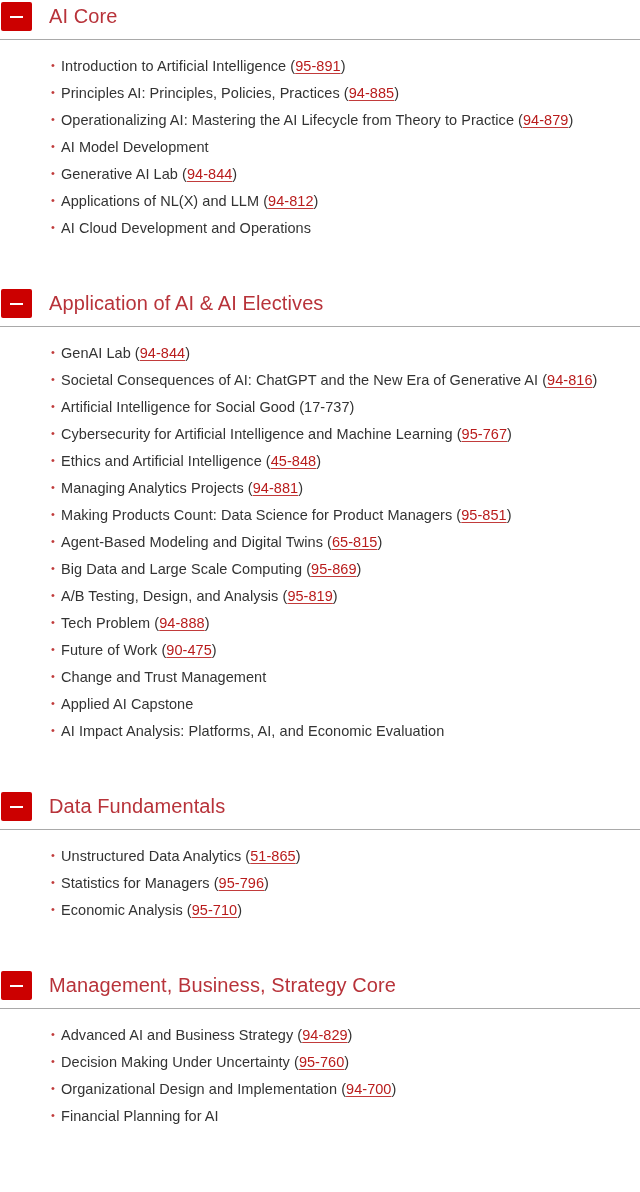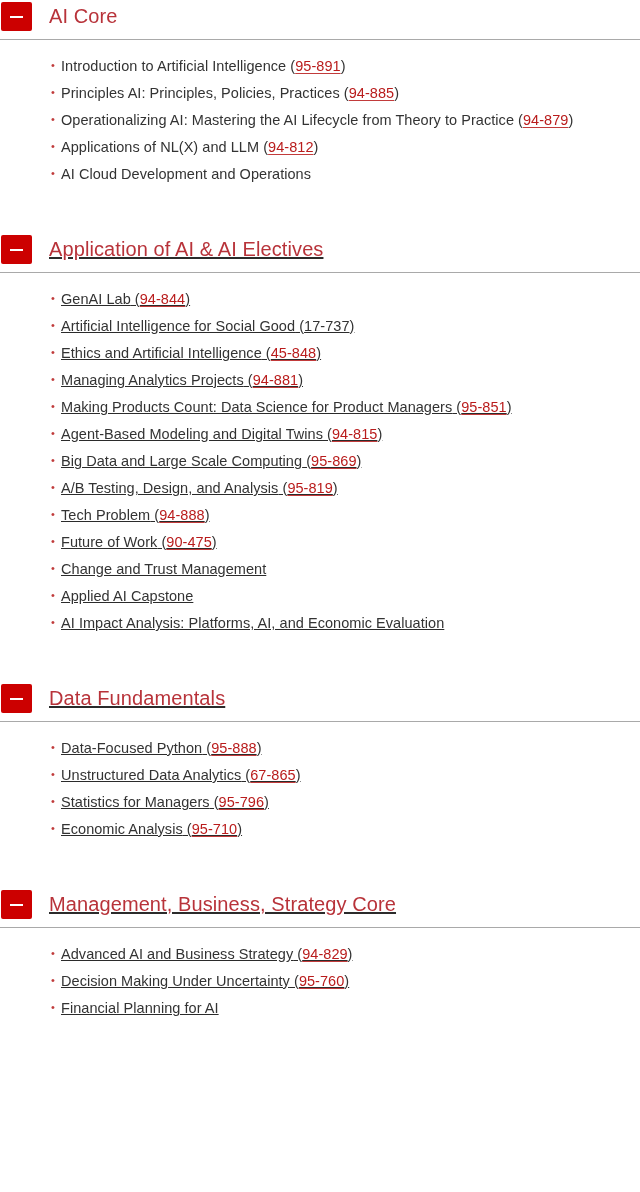--- a/index.html
+++ b/index.html
@@ -103,21 +103,21 @@
     color: #b91c1c;
     text-decoration: underline;
     text-decoration-color: #c23b3b;
     text-underline-offset: 2px;
     cursor: pointer;
   }
 
   .paren { color: #333333; }
 
   
-  .section + .section { margin-top: 0; text-decoration: underline; }
+  .section + .section { margin-top: 0; }
   .sec-gap-top { height: 40px; }
   .sec-gap-top.first { height: 2px; }
   .list-tail { height: 3px; }
 </style>
 </head>
 <body>
 
 <div class="accordion" id="accordion-root">
     <div class="section">
       <div class="sec-gap-top first"></div>
@@ -125,76 +125,80 @@
         <span class="toggle-box">
           <span class="minus"></span>
         </span>
         <span class="section-title">AI Core</span>
       </div>
       <div class="section-divider"></div>
       <ul class="course-list">
         <li class="course-item"><span>Introduction to Artificial Intelligence</span><span class="paren"> (</span><a class="course-link" href="#">95-891</a><span class="paren">)</span></li>
         <li class="course-item"><span>Principles AI: Principles, Policies, Practices</span><span class="paren"> (</span><a class="course-link" href="#">94-885</a><span class="paren">)</span></li>
         <li class="course-item"><span>Operationalizing AI: Mastering the AI Lifecycle from Theory to Practice</span><span class="paren"> (</span><a class="course-link" href="#">94-879</a><span class="paren">)</span></li>
+        <li class="course-item"><span>AI Model Development</span></li>
+        <li class="course-item"><span>Generative AI Lab</span><span class="paren"> (</span><a class="course-link" href="#">94-844</a><span class="paren">)</span></li>
         <li class="course-item"><span>Applications of NL(X) and LLM</span><span class="paren"> (</span><a class="course-link" href="#">94-812</a><span class="paren">)</span></li>
         <li class="course-item"><span>AI Cloud Development and Operations</span></li>
       </ul>
       <div class="list-tail"></div>
     </div>
     <div class="section">
       <div class="sec-gap-top"></div>
       <div class="section-header">
         <span class="toggle-box">
           <span class="minus"></span>
         </span>
         <span class="section-title">Application of AI &amp; AI Electives</span>
       </div>
       <div class="section-divider"></div>
       <ul class="course-list">
         <li class="course-item"><span>GenAI Lab</span><span class="paren"> (</span><a class="course-link" href="#">94-844</a><span class="paren">)</span></li>
+        <li class="course-item"><span>Societal Consequences of AI: ChatGPT and the New Era of Generative AI</span><span class="paren"> (</span><a class="course-link" href="#">94-816</a><span class="paren">)</span></li>
         <li class="course-item"><span>Artificial Intelligence for Social Good</span><span class="paren"> (</span><span class="paren">17-737</span><span class="paren">)</span></li>
+        <li class="course-item"><span>Cybersecurity for Artificial Intelligence and Machine Learning</span><span class="paren"> (</span><a class="course-link" href="#">95-767</a><span class="paren">)</span></li>
         <li class="course-item"><span>Ethics and Artificial Intelligence</span><span class="paren"> (</span><a class="course-link" href="#">45-848</a><span class="paren">)</span></li>
         <li class="course-item"><span>Managing Analytics Projects</span><span class="paren"> (</span><a class="course-link" href="#">94-881</a><span class="paren">)</span></li>
         <li class="course-item"><span>Making Products Count: Data Science for Product Managers</span><span class="paren"> (</span><a class="course-link" href="#">95-851</a><span class="paren">)</span></li>
-        <li class="course-item"><span>Agent-Based Modeling and Digital Twins</span><span class="paren"> (</span><a class="course-link" href="#">94-815</a><span class="paren">)</span></li>
+        <li class="course-item"><span>Agent-Based Modeling and Digital Twins</span><span class="paren"> (</span><a class="course-link" href="#">65-815</a><span class="paren">)</span></li>
         <li class="course-item"><span>Big Data and Large Scale Computing</span><span class="paren"> (</span><a class="course-link" href="#">95-869</a><span class="paren">)</span></li>
         <li class="course-item"><span>A/B Testing, Design, and Analysis</span><span class="paren"> (</span><a class="course-link" href="#">95-819</a><span class="paren">)</span></li>
         <li class="course-item"><span>Tech Problem</span><span class="paren"> (</span><a class="course-link" href="#">94-888</a><span class="paren">)</span></li>
         <li class="course-item"><span>Future of Work</span><span class="paren"> (</span><a class="course-link" href="#">90-475</a><span class="paren">)</span></li>
         <li class="course-item"><span>Change and Trust Management</span></li>
         <li class="course-item"><span>Applied AI Capstone</span></li>
         <li class="course-item"><span>AI Impact Analysis: Platforms, AI, and Economic Evaluation</span></li>
       </ul>
       <div class="list-tail"></div>
     </div>
     <div class="section">
       <div class="sec-gap-top"></div>
       <div class="section-header">
         <span class="toggle-box">
           <span class="minus"></span>
         </span>
         <span class="section-title">Data Fundamentals</span>
       </div>
       <div class="section-divider"></div>
       <ul class="course-list">
-        <li class="course-item"><span>Data-Focused Python</span><span class="paren"> (</span><a class="course-link" href="#">95-888</a><span class="paren">)</span></li>
-        <li class="course-item"><span>Unstructured Data Analytics</span><span class="paren"> (</span><a class="course-link" href="#">67-865</a><span class="paren">)</span></li>
+        <li class="course-item"><span>Unstructured Data Analytics</span><span class="paren"> (</span><a class="course-link" href="#">51-865</a><span class="paren">)</span></li>
         <li class="course-item"><span>Statistics for Managers</span><span class="paren"> (</span><a class="course-link" href="#">95-796</a><span class="paren">)</span></li>
         <li class="course-item"><span>Economic Analysis</span><span class="paren"> (</span><a class="course-link" href="#">95-710</a><span class="paren">)</span></li>
       </ul>
       <div class="list-tail"></div>
     </div>
     <div class="section">
       <div class="sec-gap-top"></div>
       <div class="section-header">
         <span class="toggle-box">
           <span class="minus"></span>
         </span>
         <span class="section-title">Management, Business, Strategy Core</span>
       </div>
       <div class="section-divider"></div>
       <ul class="course-list">
         <li class="course-item"><span>Advanced AI and Business Strategy</span><span class="paren"> (</span><a class="course-link" href="#">94-829</a><span class="paren">)</span></li>
         <li class="course-item"><span>Decision Making Under Uncertainty</span><span class="paren"> (</span><a class="course-link" href="#">95-760</a><span class="paren">)</span></li>
+        <li class="course-item"><span>Organizational Design and Implementation</span><span class="paren"> (</span><a class="course-link" href="#">94-700</a><span class="paren">)</span></li>
         <li class="course-item"><span>Financial Planning for AI</span></li>
       </ul>
     </div>
   </div>
 
 </body></html>

